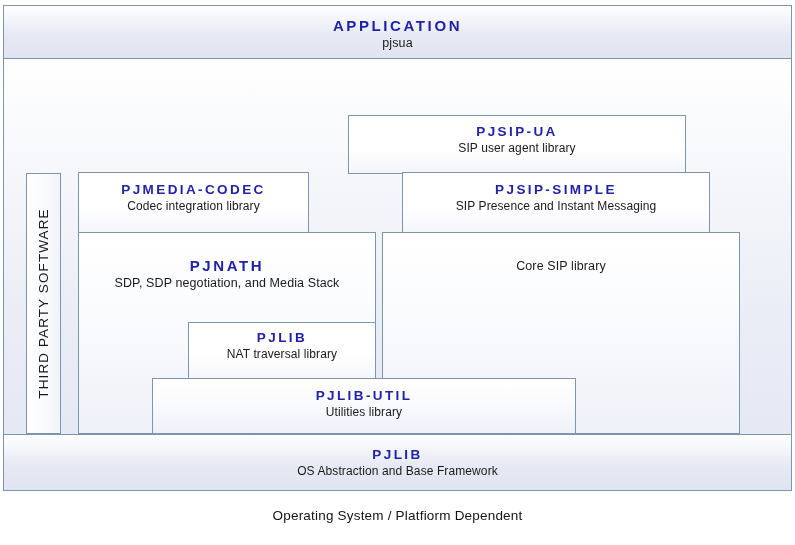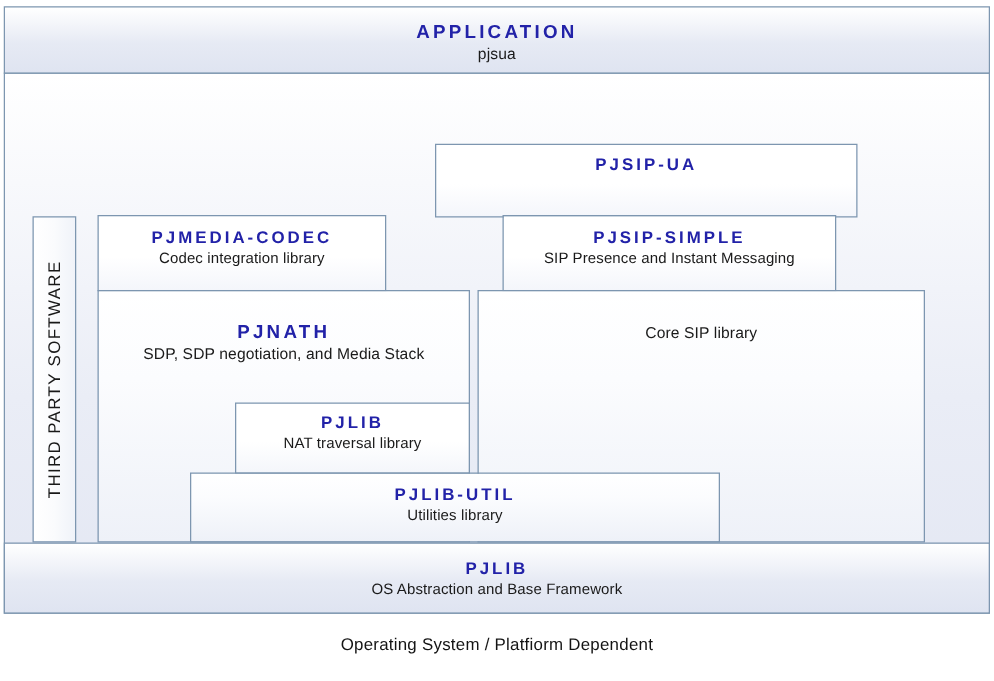--- a/index.html
+++ b/index.html
@@ -105,24 +105,25 @@
     <div class="labels" style="top:11px;">
       <div class="title">APPLICATION</div>
       <div class="subtitle">pjsua</div>
     </div>
   </div>
 
 
   <div class="box box-white" style="left:348px; top:115px; width:338px; height:59px;">
     <div class="labels" style="top:8px;">
       <div class="title sm">PJSIP-UA</div>
+      <div class="subtitle sm">SIP user agent library</div>
     </div>
   </div>
 
-  <div class="box box-white" style="left:402px; top:172px; width:267px; height:61px;">
+  <div class="box box-white" style="left:402px; top:172px; width:308px; height:61px;">
     <div class="labels" style="top:9px;">
       <div class="title sm">PJSIP-SIMPLE</div>
       <div class="subtitle sm">SIP Presence and Instant Messaging</div>
     </div>
   </div>
 
   <div class="box box-white" style="left:78px; top:172px; width:231px; height:61px;">
     <div class="labels" style="top:9px;">
       <div class="title sm">PJMEDIA-CODEC</div>
       <div class="subtitle sm">Codec integration library</div>

